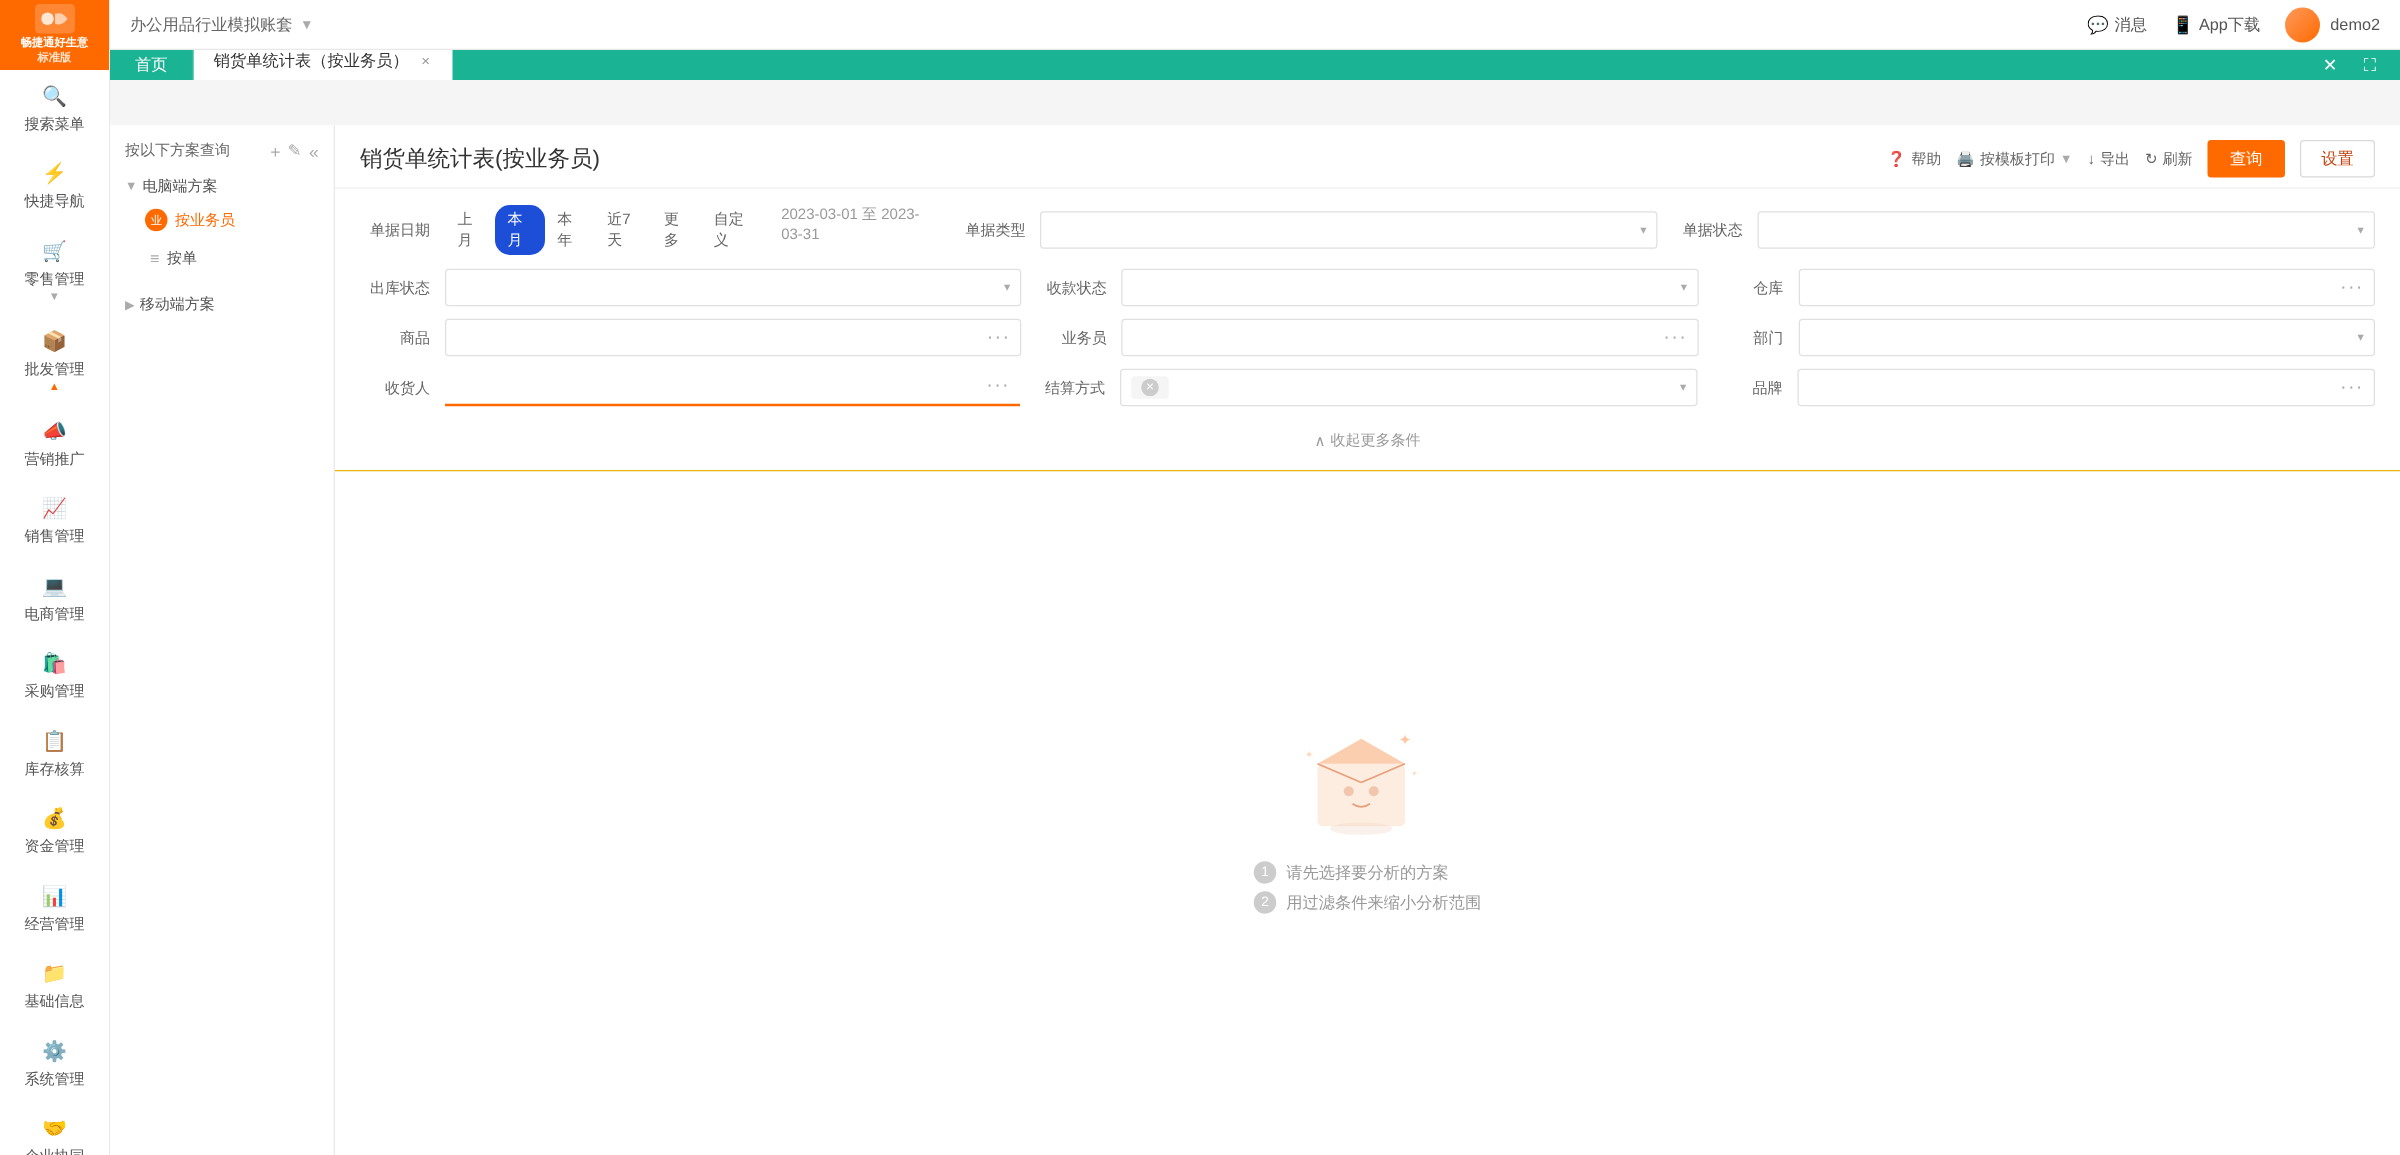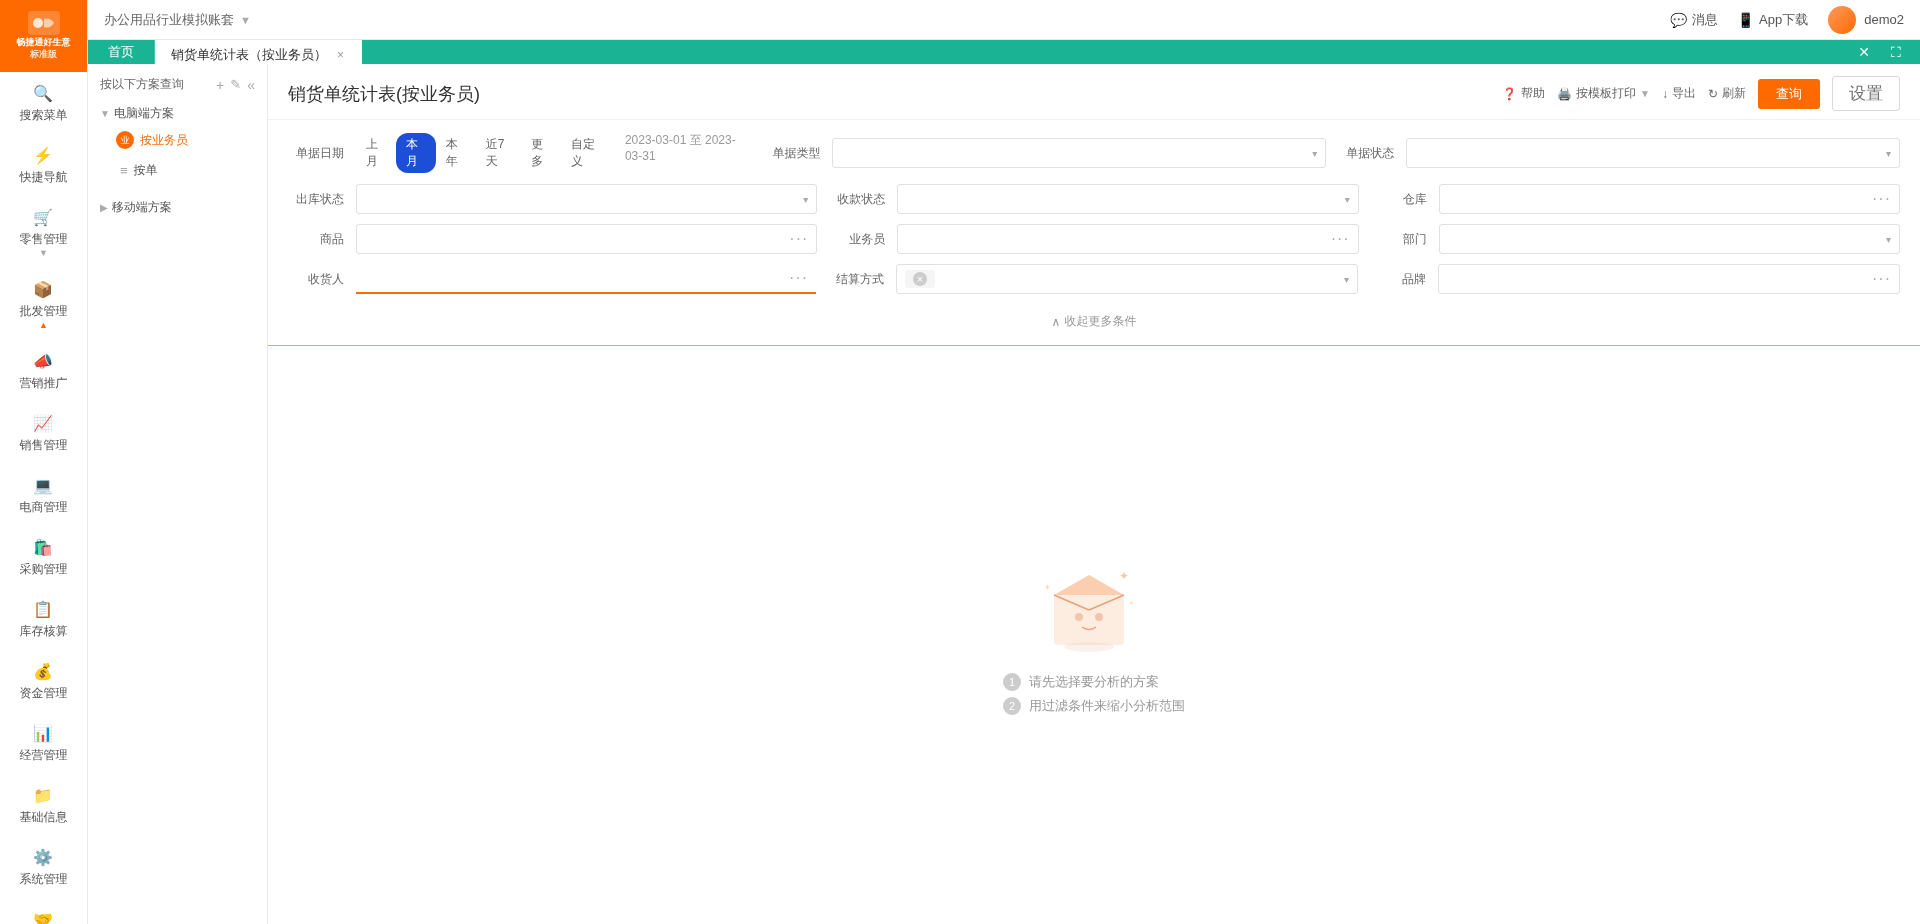--- a/index.html
+++ b/index.html
@@ -11,21 +11,21 @@
       background: #fff;
       display: flex;
       flex-direction: column;
       align-items: center;
       border-right: 1px solid #e8e8e8;
       overflow-y: auto;
       flex-shrink: 0;
     }
     .sidebar-logo {
       width: 88px;
-      height: 72px;
+      height: 56px;
       background: #ff6a00;
       display: flex;
       flex-direction: column;
       align-items: center;
       justify-content: center;
       color: #fff;
       font-size: 10px;
       font-weight: bold;
       flex-shrink: 0;
     }
@@ -109,21 +109,21 @@
       align-items: center;
       cursor: pointer;
       font-size: 13px;
       border-right: 1px solid rgba(255,255,255,0.2);
     }
     .tab-active {
       background: #fff;
       color: #333;
       padding: 0 16px;
       display: flex;
-      align-items: flex-end;
+      align-items: flex-start;
       gap: 8px;
       cursor: pointer;
       font-size: 13px;
     }
     .tab-close {
       color: #999;
       cursor: pointer;
       font-size: 12px;
       padding: 2px;
     }
@@ -143,20 +143,21 @@
       align-items: center;
       justify-content: center;
       font-size: 14px;
     }
 
     
     .content-area {
       flex: 1;
       display: flex;
       overflow: hidden;
+      margin-top: 36px;
     }
 
     
     .left-panel {
       width: 180px;
       background: #fff;
       border-right: 1px solid #e8e8e8;
       padding: 12px 0;
       flex-shrink: 0;
       overflow-y: auto;
@@ -260,26 +261,26 @@
       background: #ff6a00;
       color: #fff;
       border: none;
       padding: 6px 18px;
       border-radius: 3px;
       cursor: pointer;
       font-size: 13px;
     }
     .btn-secondary {
       background: #fff;
-      color: #737373;
+      color: #c2410c;
       border: 1px solid #d9d9d9;
       padding: 5px 16px;
       border-radius: 3px;
       cursor: pointer;
-      font-size: 17px;
+      font-size: 13px;
     }
 
     
     .filter-area {
       padding: 12px 20px;
       border-bottom: 1px solid #eab308;
       flex-shrink: 0;
     }
     .filter-row {
       display: flex;

